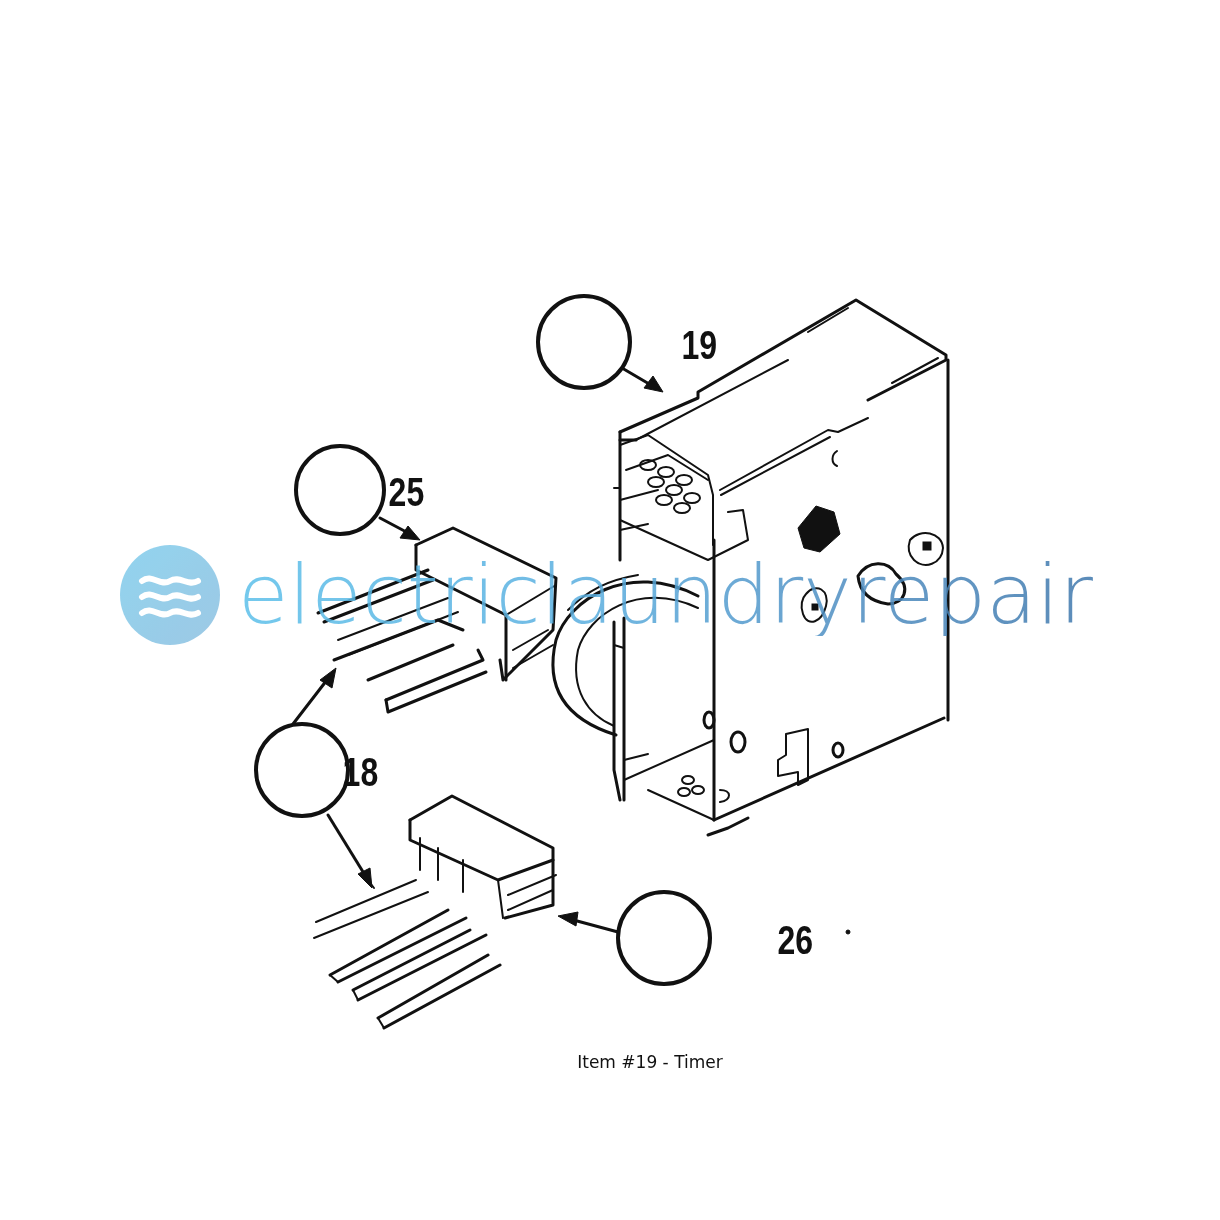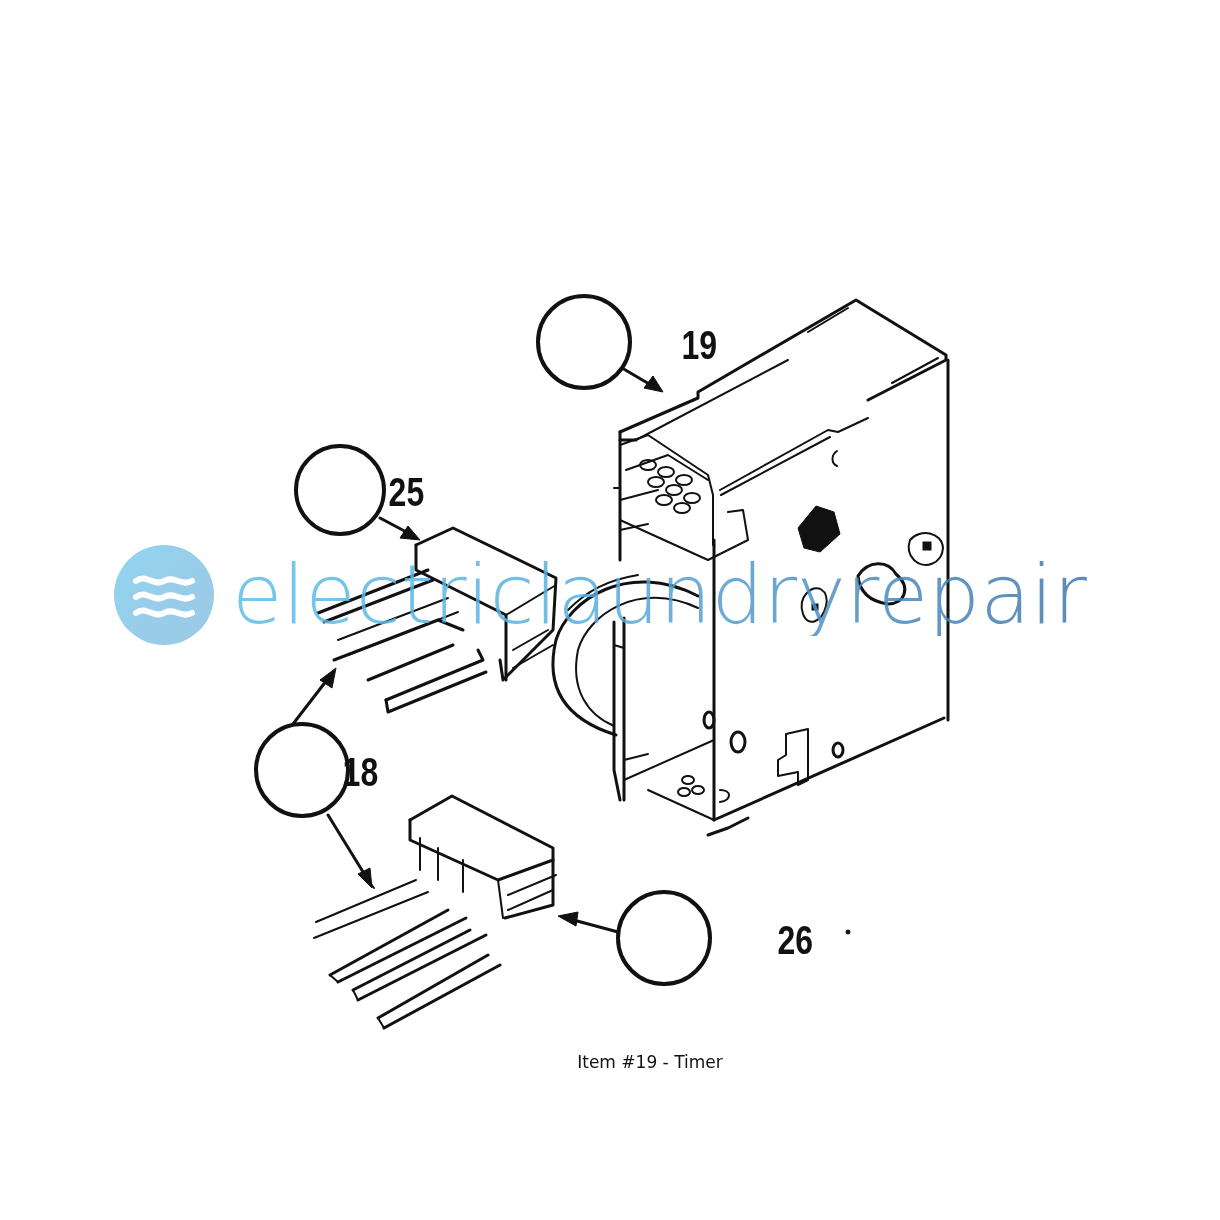--- a/index.html
+++ b/index.html
@@ -4,21 +4,21 @@
 <style>
   html, body { margin: 0; padding: 0; background: #ffffff; }
   body { width: 1220px; height: 1220px; position: relative; overflow: hidden; font-family: "DejaVu Sans", sans-serif; }
   #stage { position: absolute; left: 0; top: 0; width: 1220px; height: 1220px; margin-left: 8px; }
   svg.diagram { position: absolute; left: 0; top: 0; }
   .ink { fill: none; stroke: #111; stroke-width: 3; stroke-linejoin: round; stroke-linecap: round; }
   .ink-thin { fill: none; stroke: #111; stroke-width: 2; stroke-linejoin: round; stroke-linecap: round; }
   .ink-fill { fill: #111; stroke: #111; stroke-width: 1; }
   .callout-circle { fill: #fff; stroke: #111; stroke-width: 4; }
   .callout-text { font-family: "Liberation Sans", sans-serif; font-weight: bold; font-size: 40px; fill: #111; text-anchor: middle; dominant-baseline: central; transform-box: fill-box; transform-origin: center; }
-  .watermark { position: absolute; left: 106px; top: 540px; height: 110px; display: flex; align-items: center; pointer-events: none; }
+  .watermark { position: absolute; left: 112px; top: 540px; height: 110px; display: flex; align-items: center; pointer-events: none; }
   .wm-logo { width: 100px; height: 100px; border-radius: 50%; background: linear-gradient(135deg, #7fcdec 0%, #8cbfe0 100%); opacity: 0.85; position: relative; flex: 0 0 auto; }
   .wm-logo svg { position: absolute; left: 0; top: 0; }
   .wm-text { margin-left: 18px; font-family: "DejaVu Sans", sans-serif; font-size: 82px; font-weight: 300; letter-spacing: 0px; line-height: 1;
              background: linear-gradient(90deg, #5cc0ea 0%, #5aafe0 40%, #4f8fc3 70%, #3f78ad 100%);
              -webkit-background-clip: text; background-clip: text; color: transparent; opacity: 0.85; white-space: nowrap; }
   .caption { position: absolute; left: 0; width: 1284px; top: 1052px; text-align: center; font-family: "DejaVu Sans", sans-serif; font-size: 17px; color: #111; }
 </style>
 </head>
 <body>
 

